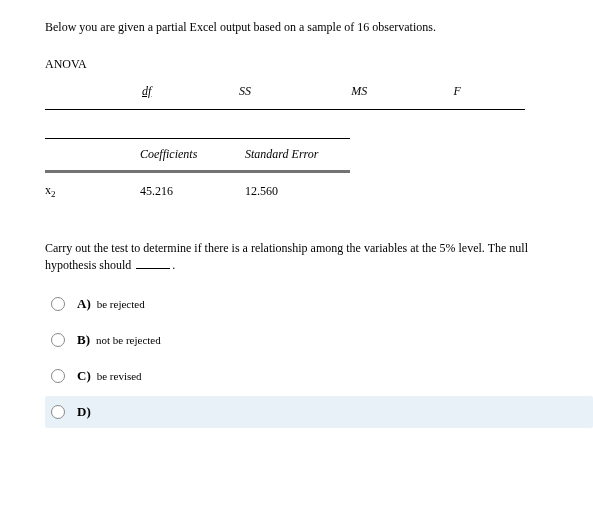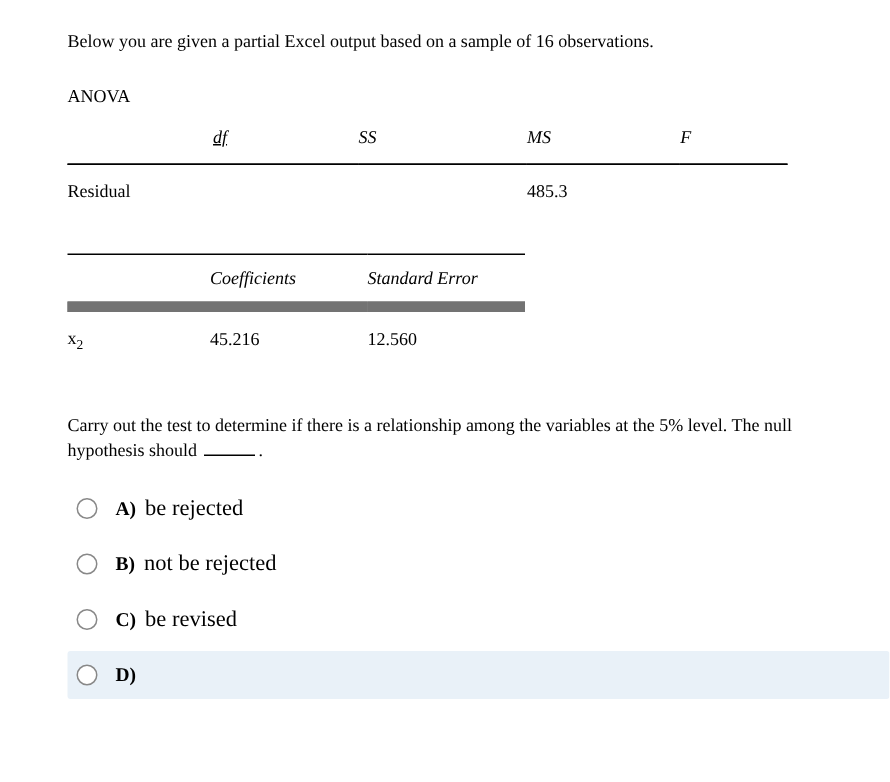--- a/index.html
+++ b/index.html
@@ -45,21 +45,21 @@
       text-align: left;
       padding: 7px 0;
       font-weight: normal;
     }
     table.coef th { font-style: italic; }
     table.coef .col-label { width: 95px; }
     table.coef .col-coef { width: 105px; }
     table.coef .col-se { width: 105px; }
     table.coef thead tr th {
       border-top: 1px solid #000;
-      border-bottom: 7px solid #737373;
+      border-bottom: 3px solid #737373;
       padding: 8px 0;
     }
     table.coef tbody tr:first-child td { padding-top: 10px; }
     .sub { font-size: 9px; vertical-align: sub; }
 
     .question {
       margin-top: 34px;
       margin-bottom: 14px;
       line-height: 1.4;
       padding-right: 20px;
@@ -91,47 +91,40 @@
       display: flex;
       align-items: center;
       justify-content: center;
       flex-shrink: 0;
     }
     .opt-letter {
       font-weight: bold;
       font-size: 13px;
       margin-right: 6px;
     }
-    .opt-text { font-size: 15px; }
+    .opt-text { font-size: 11px; }
   </style>
 </head>
 <body>
 
 <div class="intro">Below you are given a partial Excel output based on a sample of 16 observations.</div>
 
 <div class="anova-title">ANOVA</div>
 
 <table class="anova">
   <thead>
     <tr>
       <th class="col-label"></th>
       <th class="col-df">df</th>
       <th class="col-ss">SS</th>
       <th class="col-ms">MS</th>
       <th class="col-f">F</th>
     </tr>
   </thead>
   <tbody>
-    <tr>
-      <td class="col-label">Residual</td>
-      <td class="col-df"></td>
-      <td class="col-ss"></td>
-      <td class="col-ms">485.3</td>
-      <td class="col-f"></td>
-    </tr>
   </tbody>
 </table>
 
 <table class="coef">
   <thead>
     <tr>
       <th class="col-label"></th>
       <th class="col-coef">Coefficients</th>
       <th class="col-se">Standard Error</th>
     </tr>

